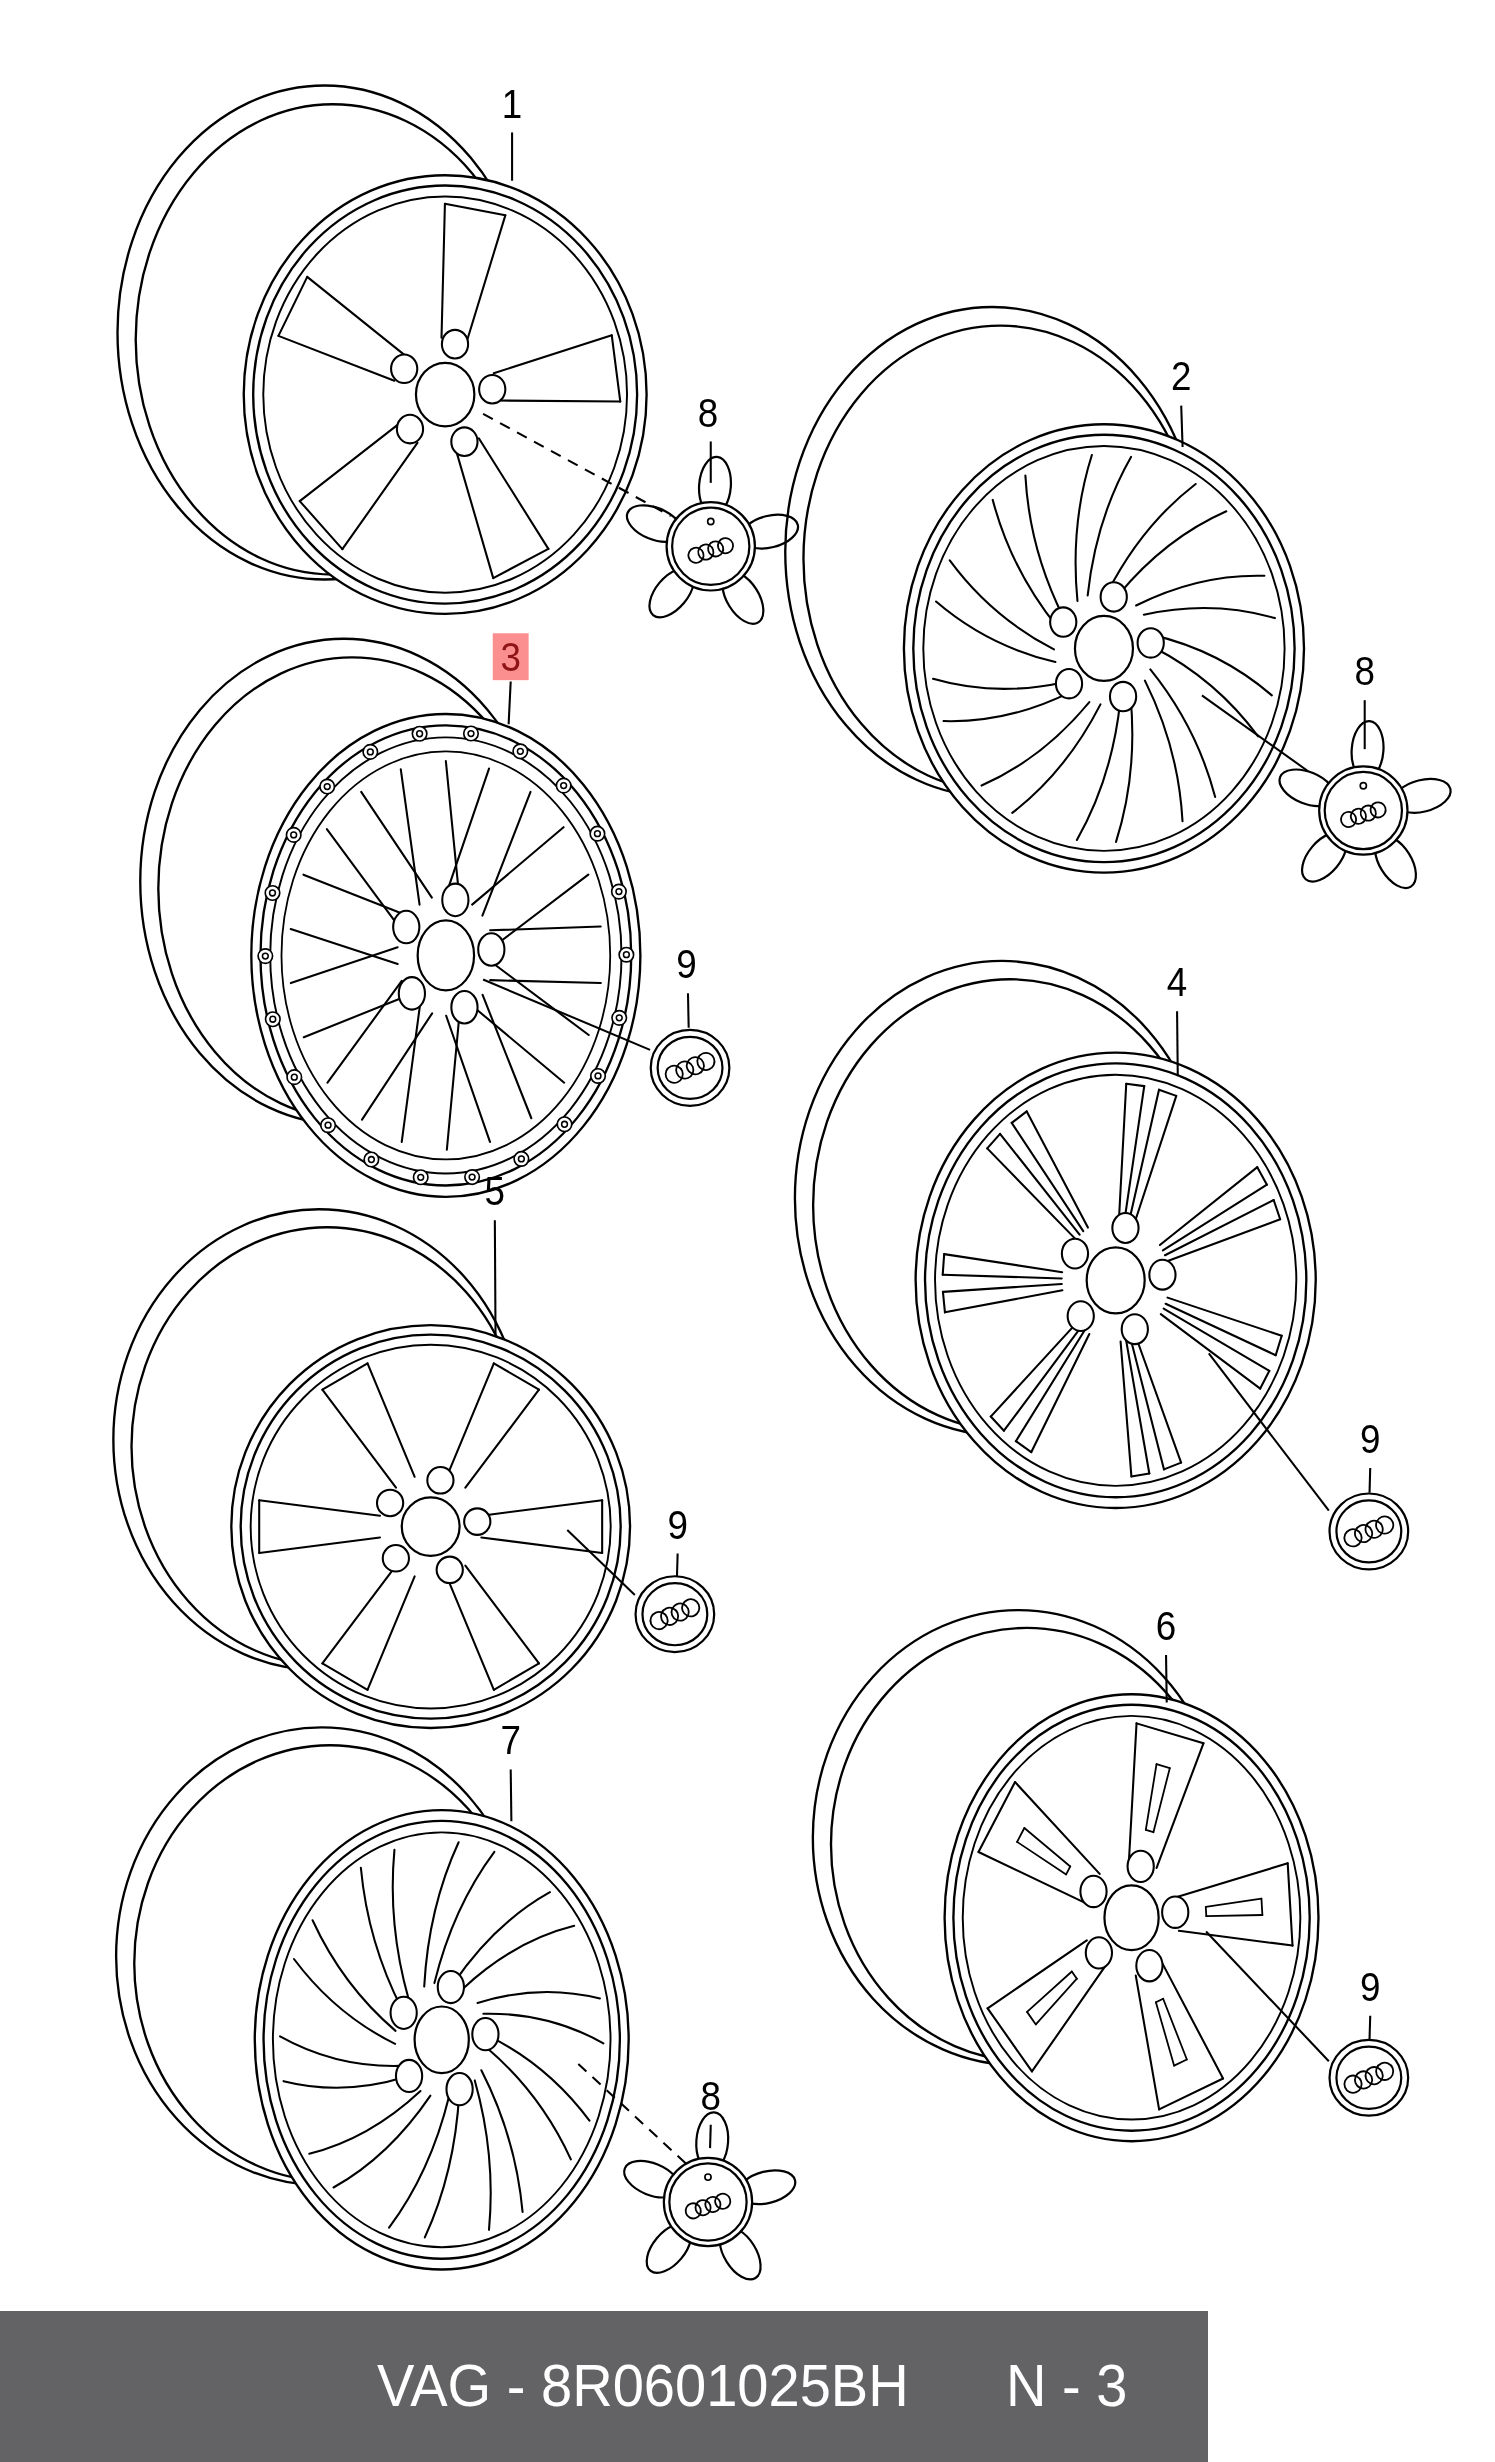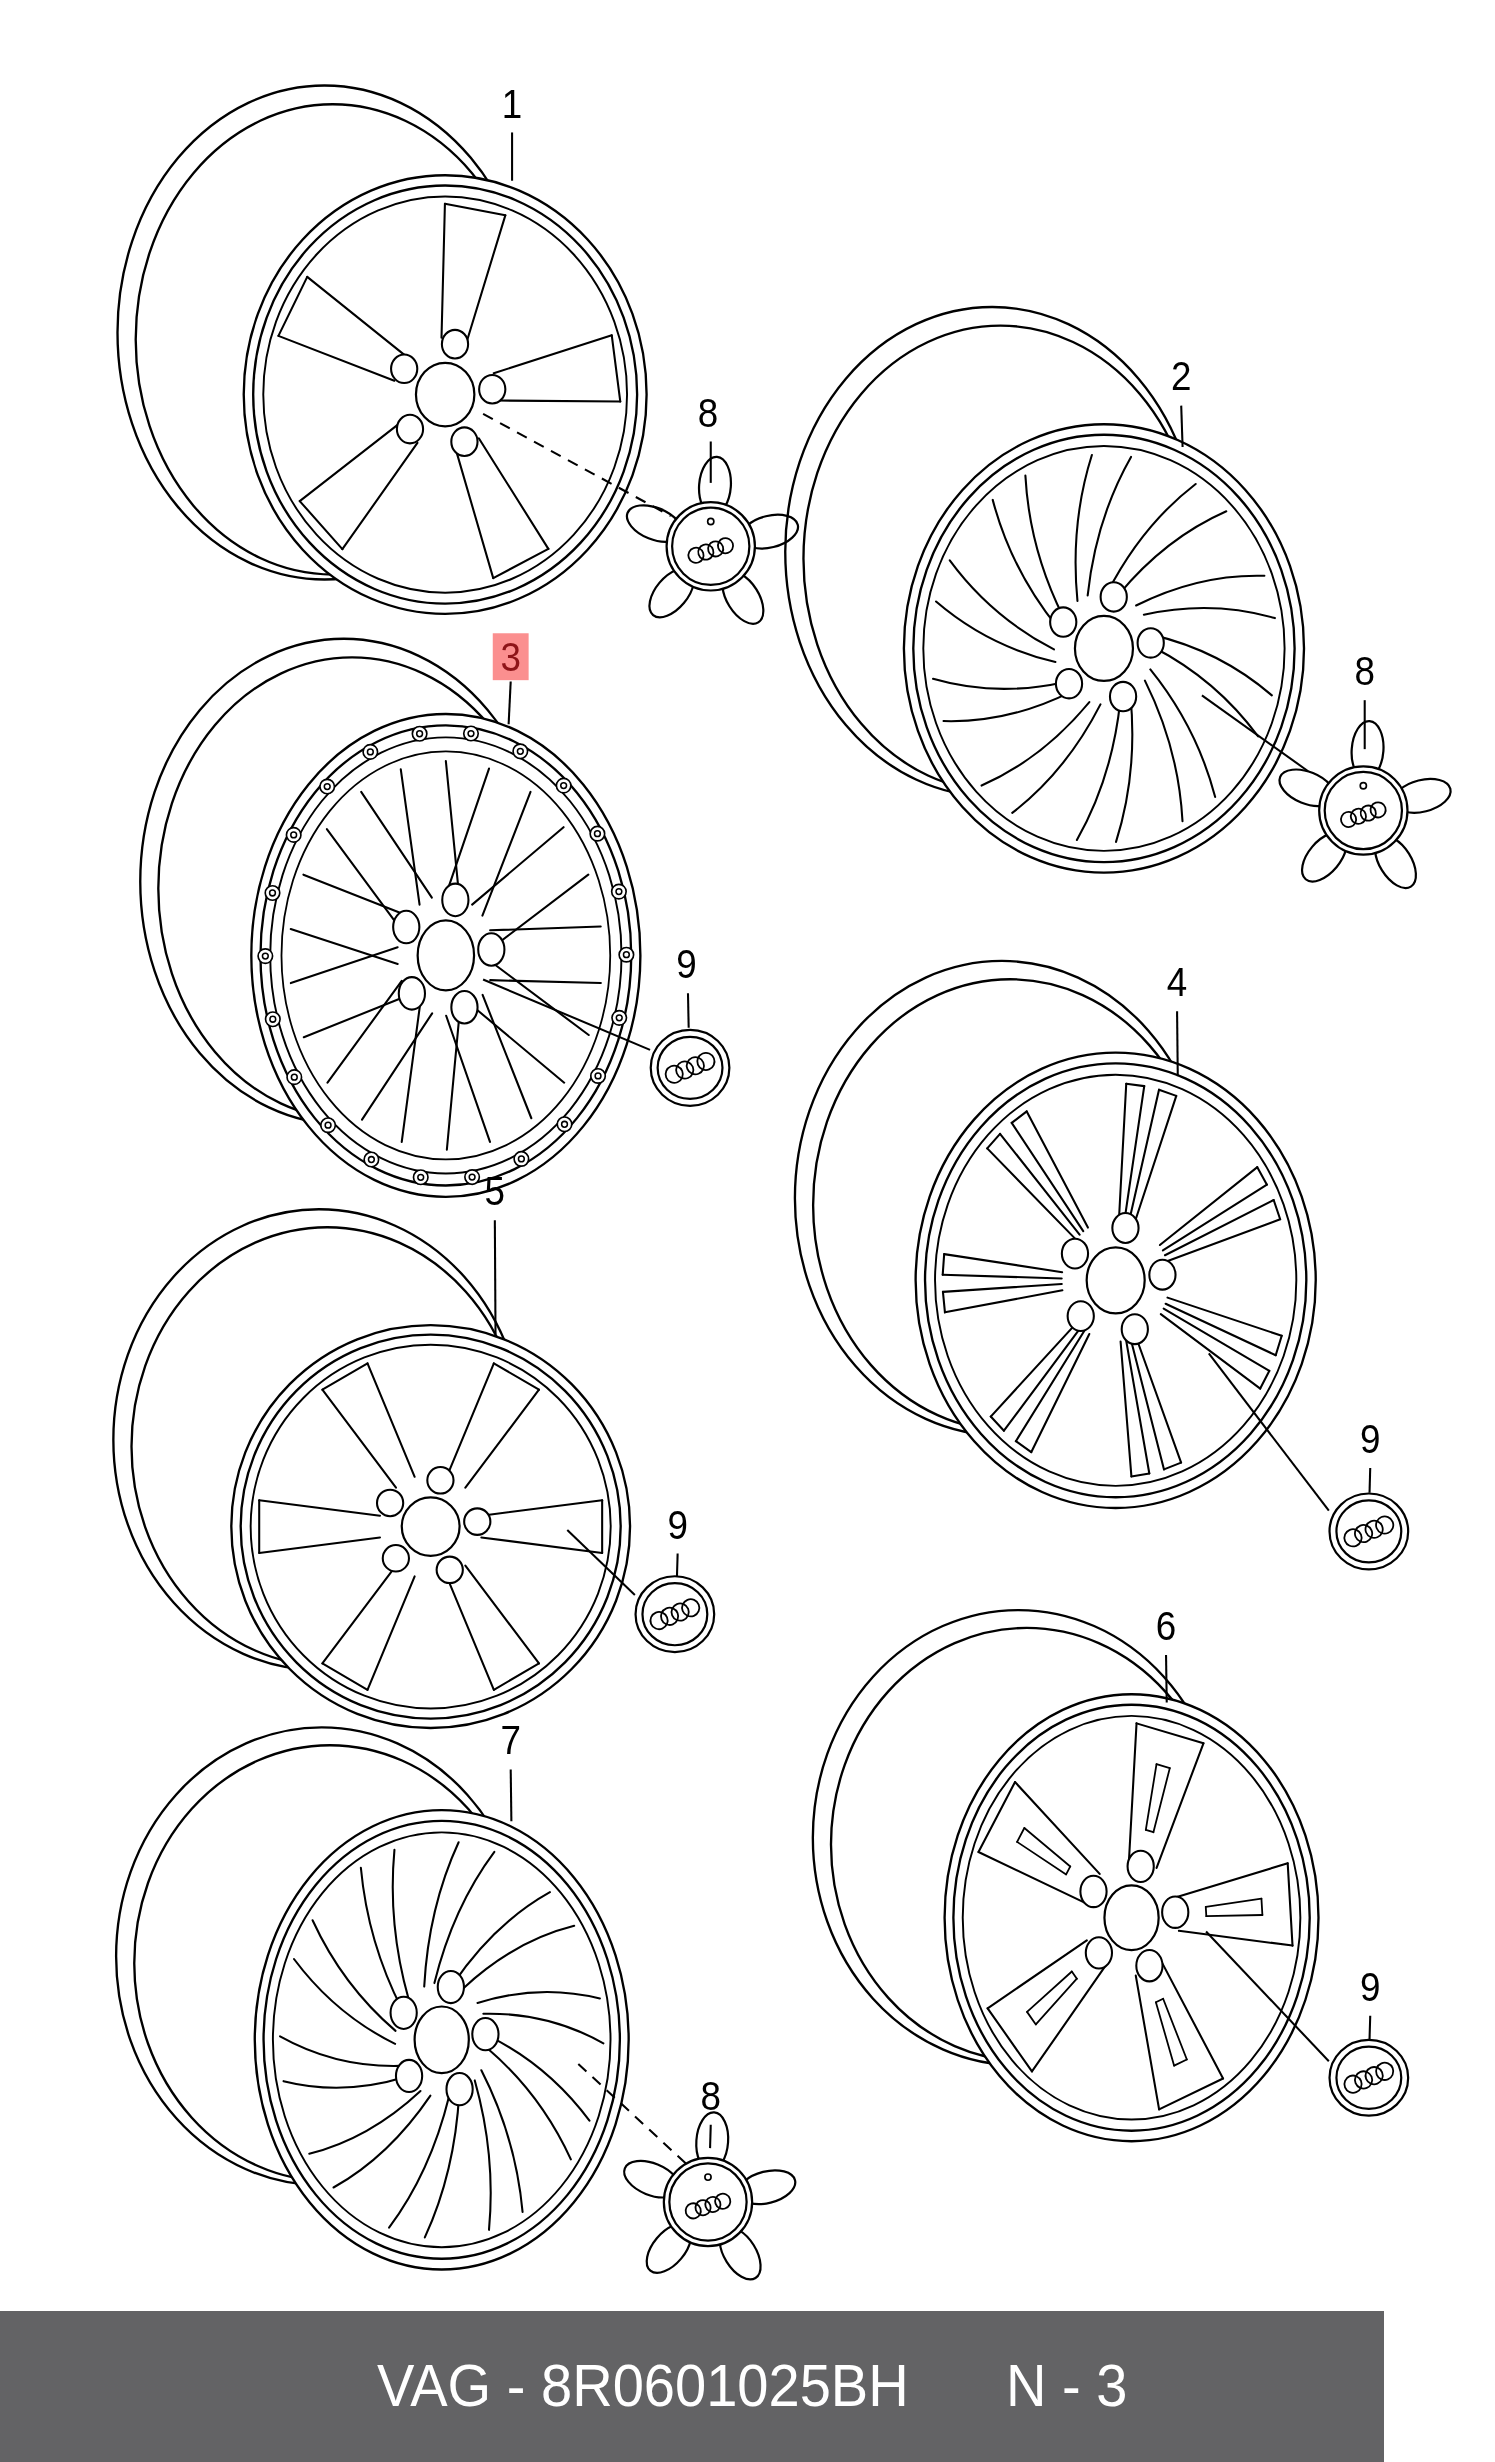--- a/index.html
+++ b/index.html
@@ -1,19 +1,19 @@
 <!DOCTYPE html>
 <html style="font-size:11px"><head>
 <meta charset="utf-8">
 <style>
   html,body{margin:0;padding:0;background:#ffffff;}
   .page{position:relative;width:1496px;height:2462px;background:#ffffff;overflow:hidden;
         font-family:"Liberation Sans", sans-serif;}
   #diagram{position:absolute;left:0;top:0;}
-  .footer{position:absolute;left:0;top:2311px;width:1384px;height:151px;}
+  .footer{position:absolute;left:0;top:2311px;width:1208px;height:151px;}
   .footer span{position:absolute;top:0;height:151px;line-height:151px;
         font-size:59px;font-weight:400;color:#ffffff;white-space:pre;
         transform:scaleX(0.95);transform-origin:left center;
         font-family:"Liberation Sans", sans-serif;}
   .pcode{left:377px;}
   .pref{left:1006px;}
 </style>
 </head>
 <body>
 

